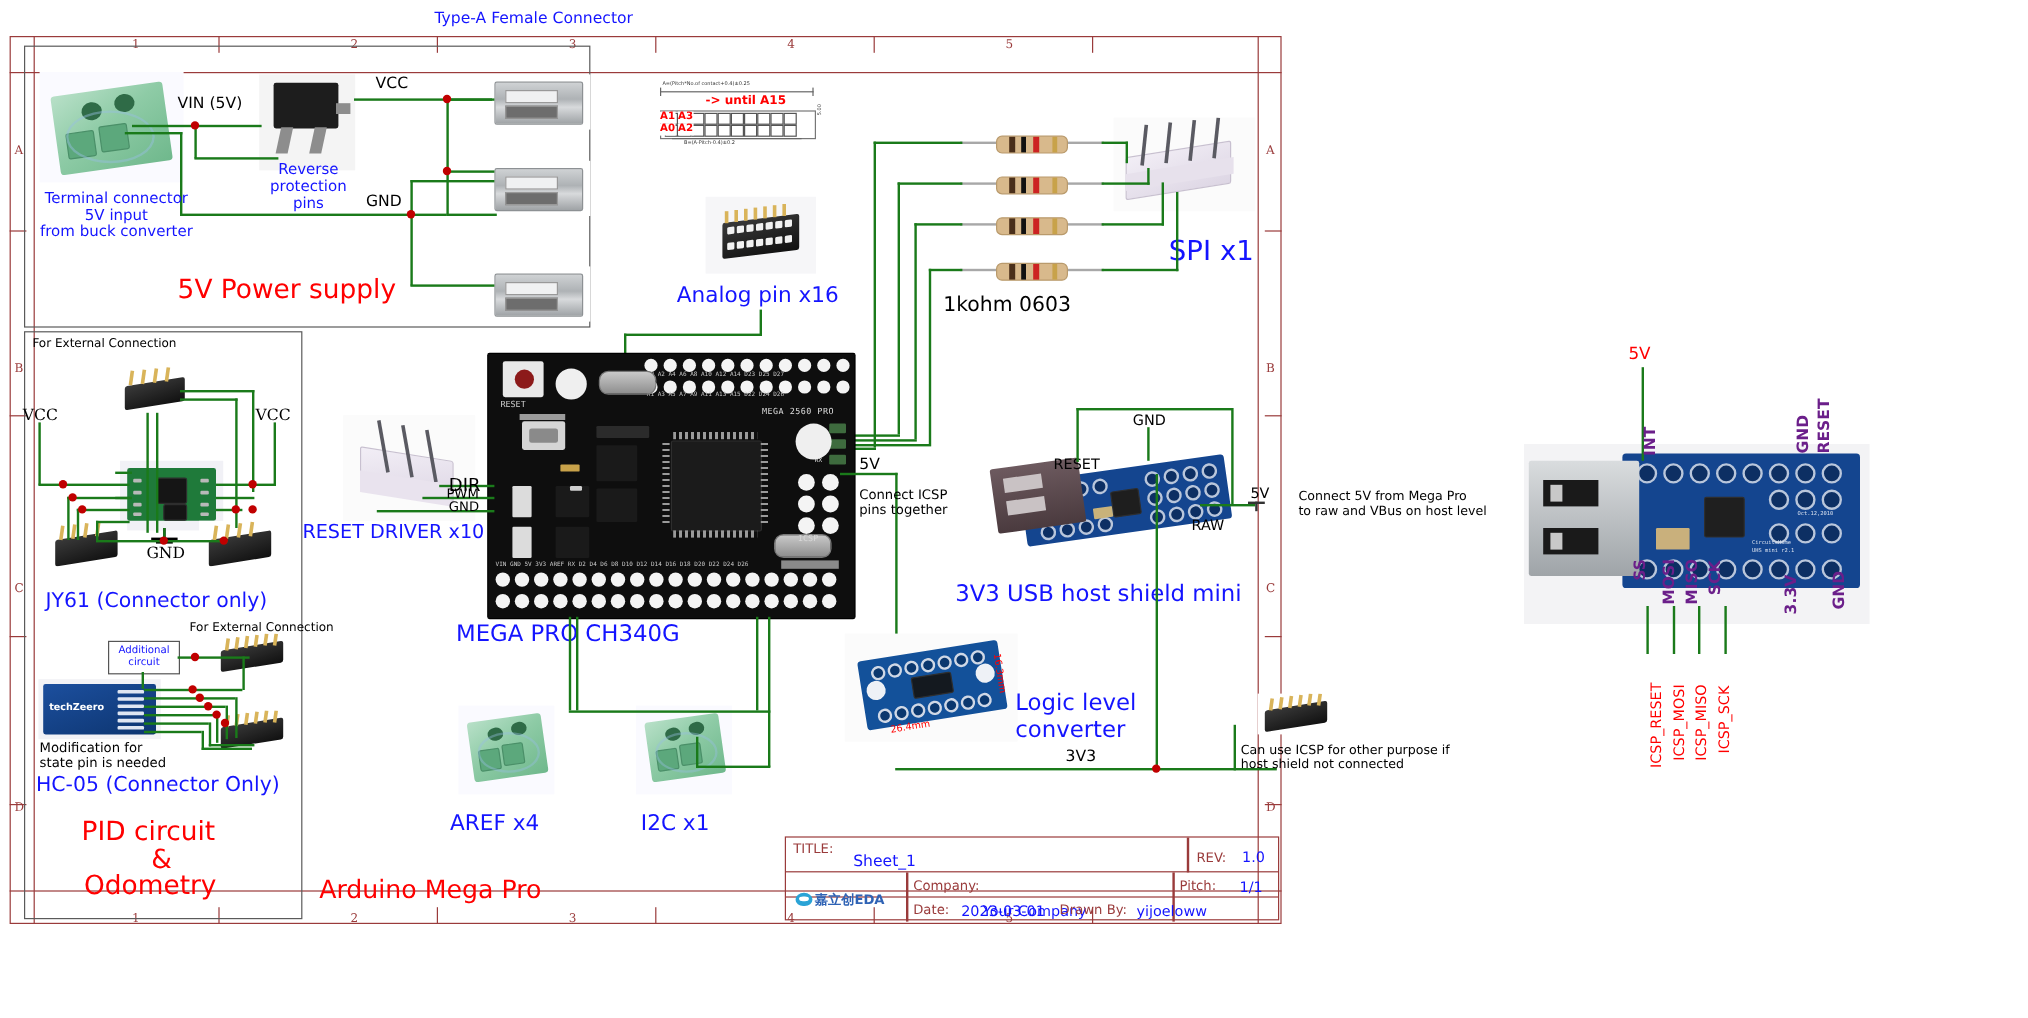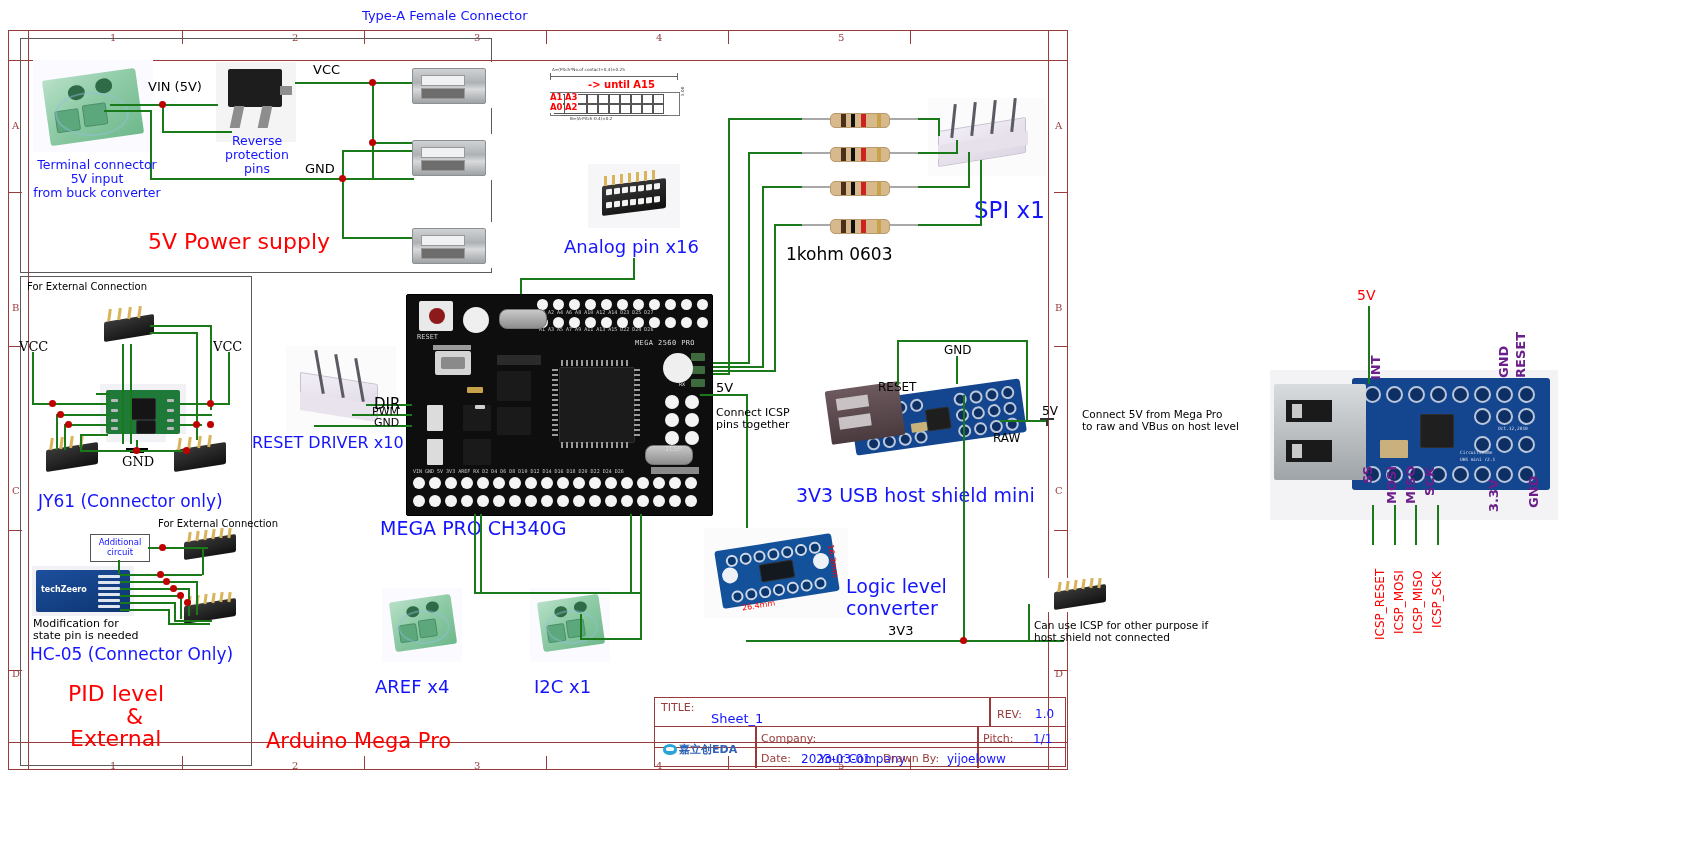--- a/index.html
+++ b/index.html
@@ -498,23 +498,23 @@
 <div class="dot" style="left:157px;top:571px;"></div>
 <div class="dot" style="left:163px;top:578px;"></div>
 <div class="dot" style="left:170px;top:585px;"></div>
 <div class="dot" style="left:177px;top:592px;"></div>
 <div class="dot" style="left:184px;top:599px;"></div>
 
 <div class="lbl black" style="left:33px;top:618px;font-size:11px;">Modification for
 state pin is needed</div>
 <div class="lbl blue" style="left:30px;top:645px;font-size:17px;">HC-05 (Connector Only)</div>
 
-<div class="lbl red" style="left:68px;top:682px;font-size:22px;">PID level</div>
+<div class="lbl red" style="left:68px;top:682px;font-size:22px;">PID circuit</div>
 <div class="lbl red" style="left:126px;top:705px;font-size:22px;">&amp;</div>
-<div class="lbl red" style="left:70px;top:727px;font-size:22px;">External</div>
+<div class="lbl red" style="left:70px;top:727px;font-size:22px;">Odometry</div>
 
 <div class="mega" style="left:406px;top:294px;width:305px;height:220px;">
 
   <div class="abs" style="left:130px;top:4px;width:172px;height:38px;">
     <div class="pad" style="left:0px;top:0px;width:11px;height:11px;"></div>
     <div class="pad" style="left:16px;top:0px;width:11px;height:11px;"></div>
     <div class="pad" style="left:32px;top:0px;width:11px;height:11px;"></div>
     <div class="pad" style="left:48px;top:0px;width:11px;height:11px;"></div>
     <div class="pad" style="left:64px;top:0px;width:11px;height:11px;"></div>
     <div class="pad" style="left:80px;top:0px;width:11px;height:11px;"></div>

